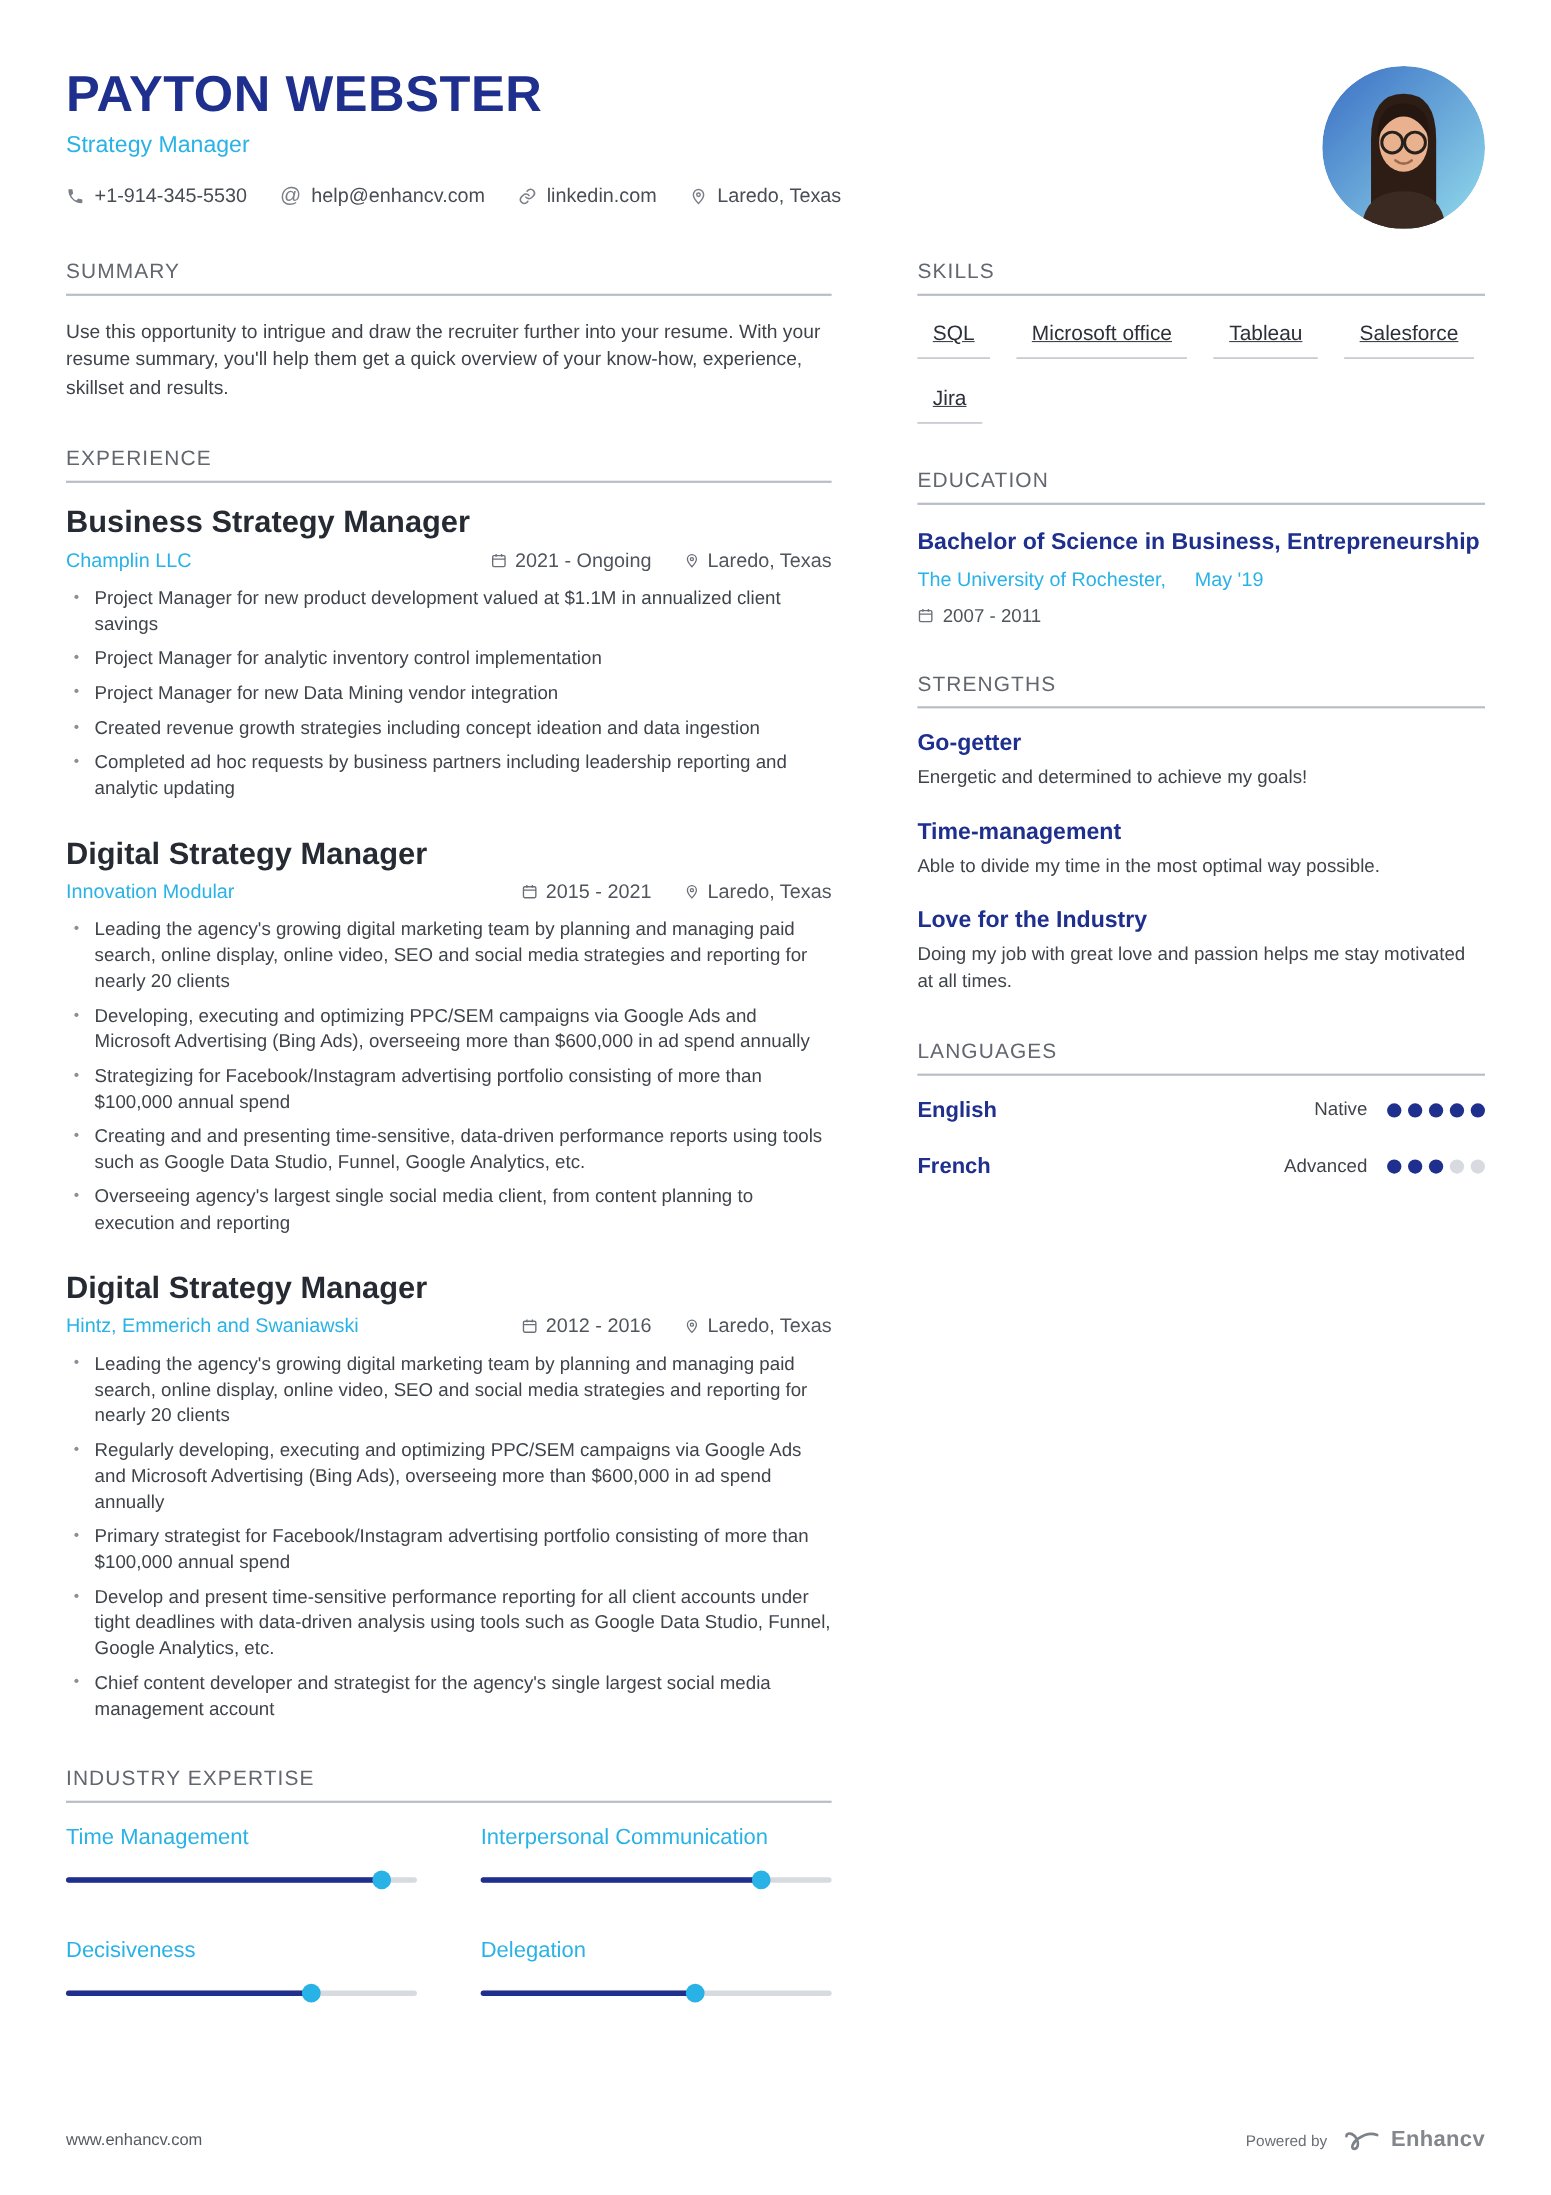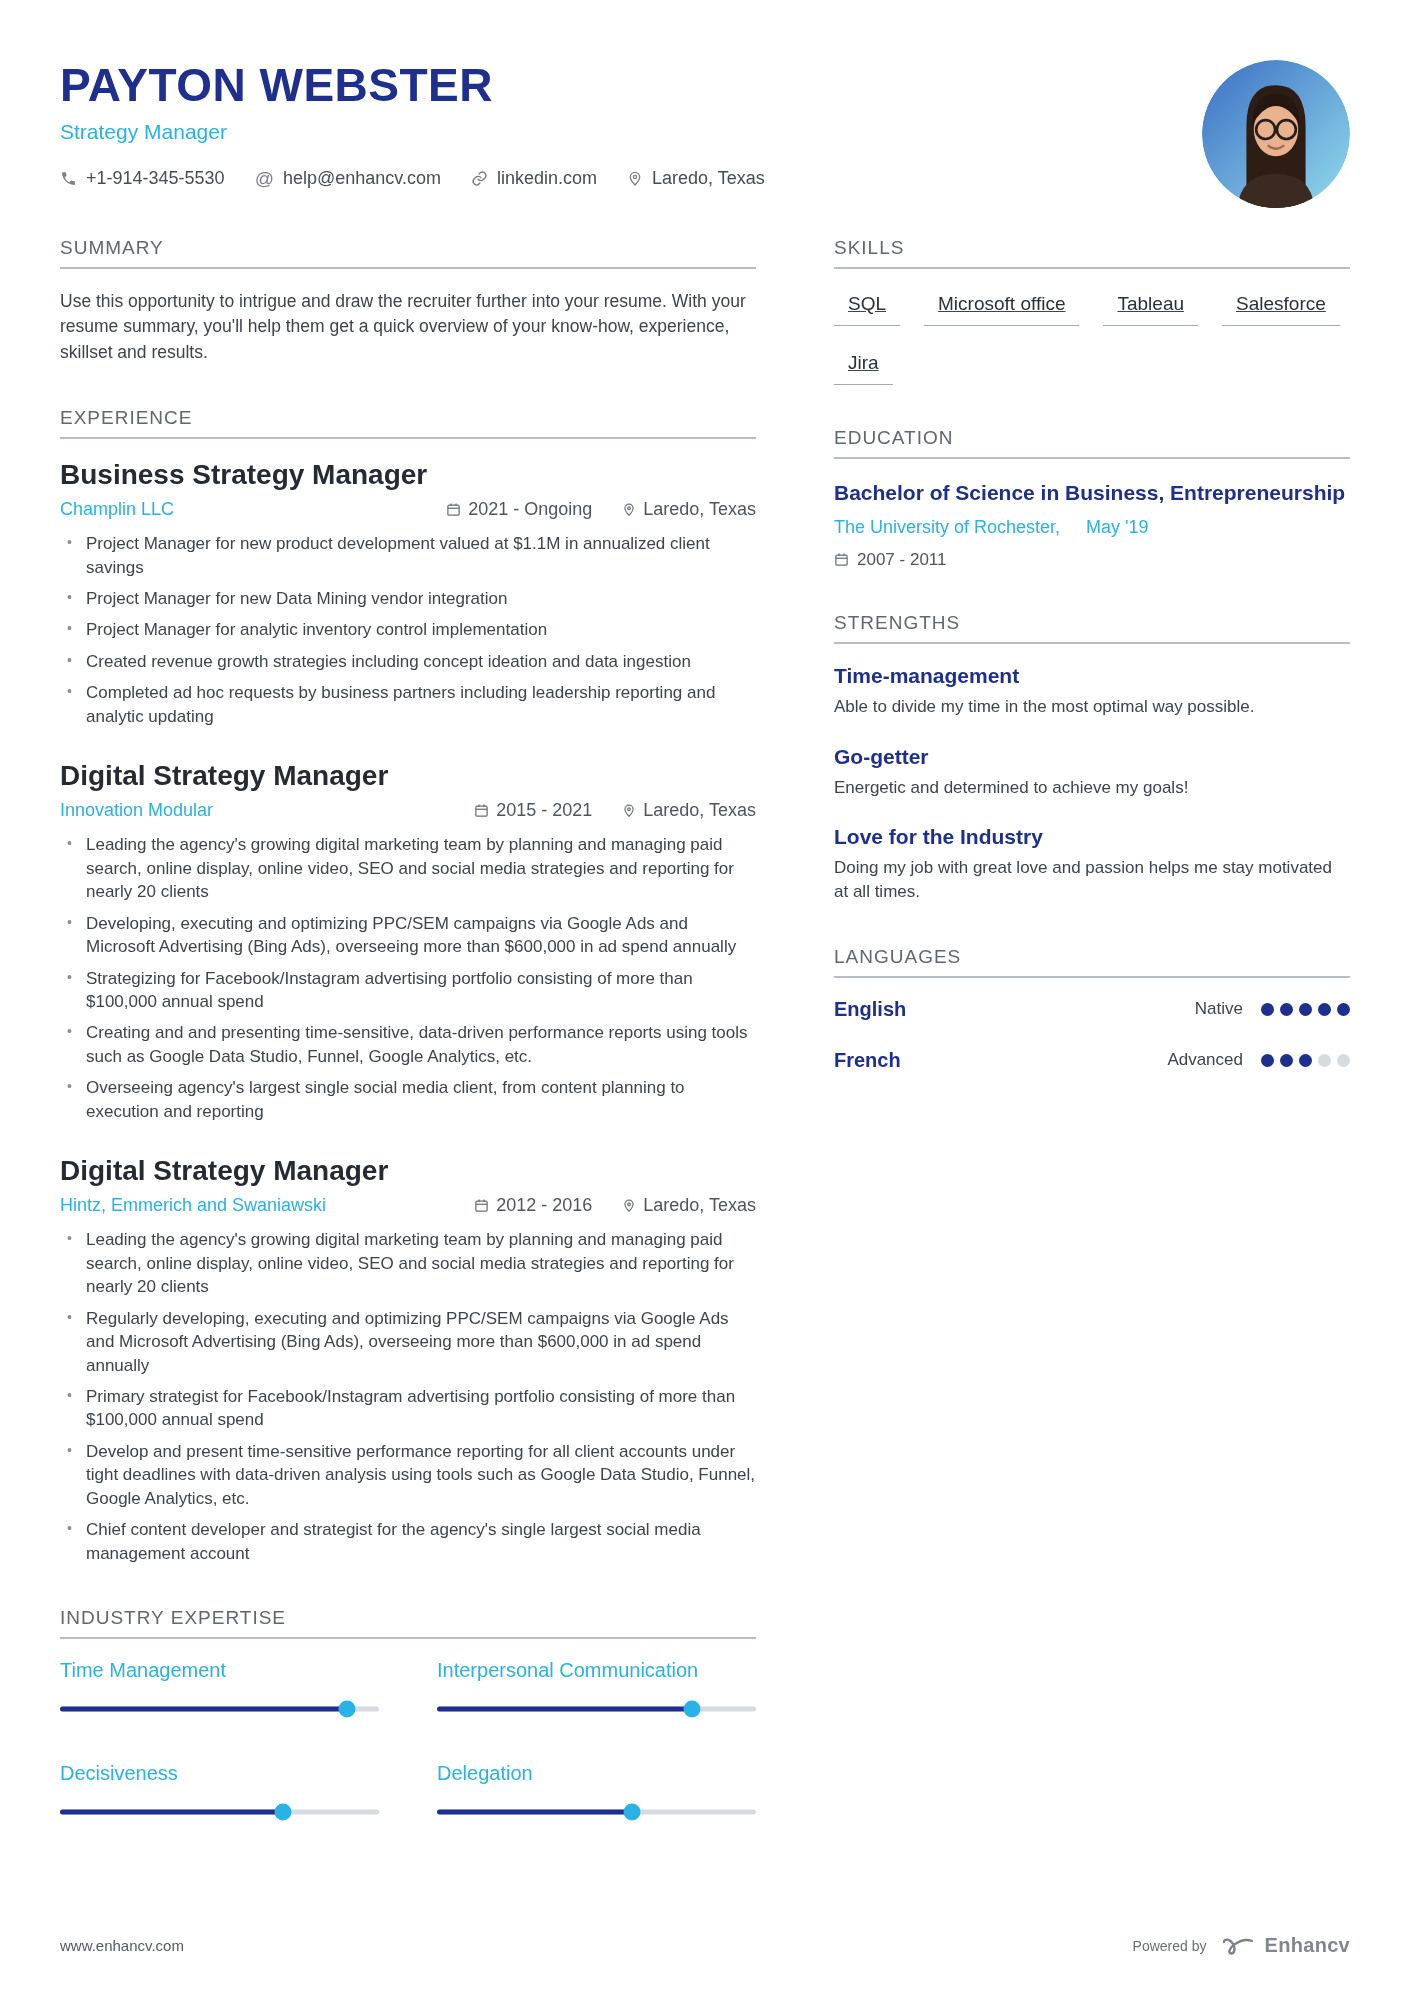--- a/index.html
+++ b/index.html
@@ -177,22 +177,22 @@
                 <svg width="14" height="14" viewBox="0 0 24 24" fill="none" stroke="currentColor" stroke-width="2">
                     <path d="M12 21s7-7.2 7-12a7 7 0 1 0-14 0c0 4.8 7 12 7 12z"></path>
                     <circle cx="12" cy="9" r="2.4"></circle>
                   </svg>
               </span>
               <span>Laredo, Texas</span>
             </span>
           </div>
           <ul class="bullets">
             <li>Project Manager for new product development valued at $1.1M in annualized client savings</li>
+            <li>Project Manager for analytic inventory control implementation</li>
             <li>Project Manager for new Data Mining vendor integration</li>
-            <li>Project Manager for analytic inventory control implementation</li>
             <li>Created revenue growth strategies including concept ideation and data ingestion</li>
             <li>Completed ad hoc requests by business partners including leadership reporting and analytic updating</li>
           </ul>
         </article>
 
         <article class="job">
           <h3 class="job-t">Digital Strategy Manager</h3>
           <div class="job-meta">
             <span class="company">Innovation Modular</span>
             <span class="meta-item">
@@ -329,26 +329,26 @@
                 <line x1="16" y1="2.5" x2="16" y2="6.5"></line>
               </svg>
           </span>
           <span>2007 - 2011</span>
         </div>
       </section>
 
       <section class="section">
         <h2 class="sec-h">STRENGTHS</h2>
         <div class="strength">
+          <h3 class="strength-t">Go-getter</h3>
+          <p class="strength-x">Energetic and determined to achieve my goals!</p>
+        </div>
+        <div class="strength">
           <h3 class="strength-t">Time-management</h3>
           <p class="strength-x">Able to divide my time in the most optimal way possible.</p>
-        </div>
-        <div class="strength">
-          <h3 class="strength-t">Go-getter</h3>
-          <p class="strength-x">Energetic and determined to achieve my goals!</p>
         </div>
         <div class="strength">
           <h3 class="strength-t">Love for the Industry</h3>
           <p class="strength-x">Doing my job with great love and passion helps me stay motivated at all times.</p>
         </div>
       </section>
 
       <section class="section">
         <h2 class="sec-h">LANGUAGES</h2>
         <div class="lang-row">

